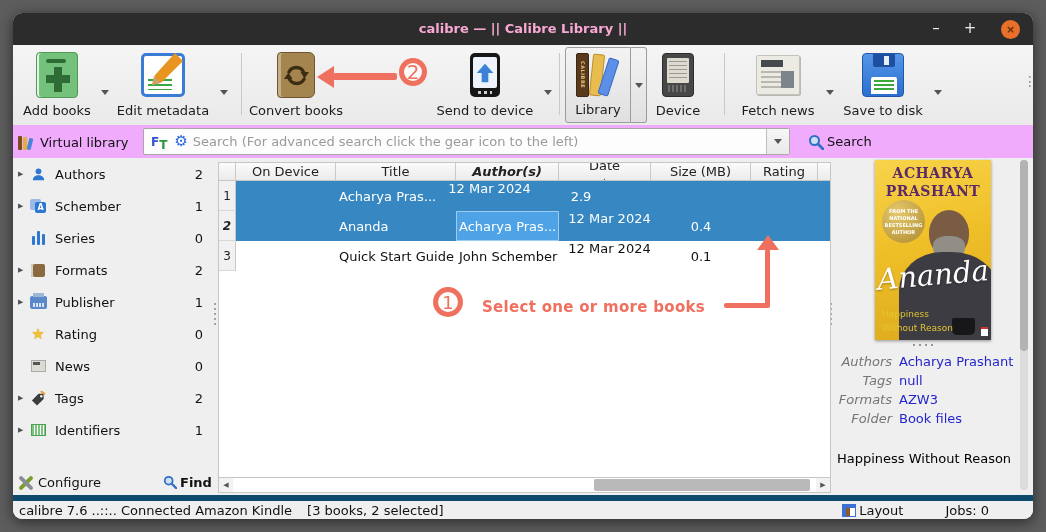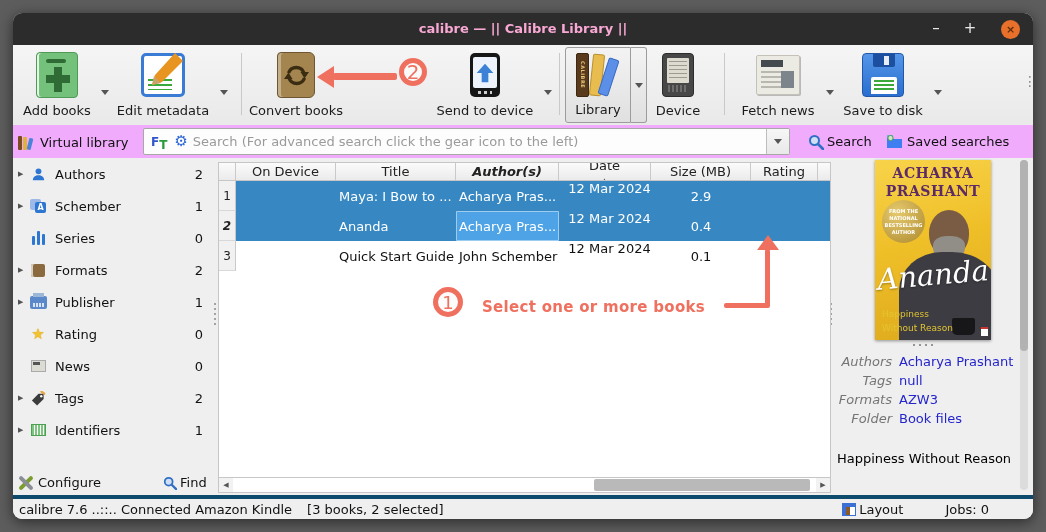--- a/index.html
+++ b/index.html
@@ -166,34 +166,34 @@
              background-image:linear-gradient(#c33 0 2px,transparent 2px); }
   .fields { position:absolute; left:0; top:194px; width:184px; font-size:13px; }
   .frow { display:flex; height:19px; align-items:center; }
   .flabel { width:64px; text-align:right; font-style:italic; color:#757575; padding-right:7px; }
   .fvalue { color:#2525cc; }
   .comment { position:absolute; left:2px; top:293px; font-size:13px; color:#000; white-space:nowrap; }
   .rscroll { position:absolute; left:1007px; top:147px; width:8px; height:330px; background:#dcdcdc; border-radius:4px; }
   .rthumb { position:absolute; left:0; top:0; width:100%; height:58%; background:#b2b2b2; border-radius:4px; }
 
   
-  .status { position:absolute; left:0; top:482px; width:100%; height:24px; border-top:4px solid #0c4a6e;
+  .status { position:absolute; left:0; top:482px; width:100%; height:24px; border-top:6px solid #0c4a6e;
             display:flex; align-items:center; font-size:13px; color:#111; border-radius:0 0 9px 9px; background:#efefef; }
   .st-left { margin-left:6px; }
   .st-sel { margin-left:15px; }
   .st-flex { flex:1; }
   .st-layout { display:flex; align-items:center; gap:3px; }
   .i-layout { width:14px; height:13px; background:#3b6fd4; position:relative; }
   .i-layout i { position:absolute; left:4px; top:4px; right:1px; bottom:1px; background:#fff; }
   .i-layout b { position:absolute; left:4px; top:4px; width:4px; bottom:1px; background:#8a5a2b; }
   .st-jobs { margin:0 44px 0 42px; }
 
   
   .cfg { display:flex; align-items:center; gap:4px; margin-left:4px; }
-  .fnd { display:flex; align-items:flex-end; gap:3px; margin-left:62px; }
+  .fnd { display:flex; align-items:flex-start; gap:3px; margin-left:62px;font-weight:bold; }
   .i-config { position:relative; width:17px; height:15px; }
   .i-config i { position:absolute; left:7px; top:-1px; width:4px; height:18px; border-radius:2px; }
   .i-config .g { background:#7b9c2f; transform:rotate(45deg); }
   .i-config .s { background:#8a8f96; transform:rotate(-45deg); }
 
   
   .anno { position:absolute; pointer-events:none; }
   .acircle { position:absolute; border:5px solid #f0705f; border-radius:50%; background:rgba(252,252,252,.85);
              color:#f0705f; display:flex; align-items:center; justify-content:center; }
   .atext { position:absolute; color:#f0705f; font-weight:bold; font-size:15px; letter-spacing:.3px; white-space:nowrap; }
@@ -371,28 +371,20 @@
             <span class="caret"></span>
           </span>
     </div>
     <div class="sbtn">
       <svg class="mag" width="16" height="16" viewBox="0 0 16 16">
             <circle cx="6.5" cy="6.5" r="4.5" fill="#cfe0f5" stroke="#2f6fc4" stroke-width="2"></circle>
             <line x1="10" y1="10" x2="15" y2="15" stroke="#2f6fc4" stroke-width="2.6" stroke-linecap="round"></line>
           </svg>
       <span>Search</span>
     </div>
-    <div class="ssaved">
-      <svg width="17" height="15" viewBox="0 0 17 15">
-            <path d="M1 3 h5 l1.5 2 H16 v9 H1 z" fill="#3d7ef0"></path>
-            <rect x="1" y="1" width="6" height="3" rx="1" fill="#6ea3f5"></rect>
-            <circle cx="4.5" cy="4" r="2.6" fill="#cde8c9" stroke="#4da052"></circle>
-          </svg>
-      <span>Saved searches</span>
-    </div>
   </div>
 
   <div class="sidebar">
     <div class="sitem">
       <span class="sarrow">▶</span>
       <span class="sicon">
             <svg width="15" height="15" viewBox="0 0 16 16">
               <circle cx="8" cy="4.6" r="3.1" fill="#2d77d3"></circle>
               <path d="M2 14c0-3.4 2.7-5.2 6-5.2s6 1.8 6 5.2z" fill="#2d77d3"></path>
             </svg>
@@ -522,21 +514,20 @@
             <span>Date</span>
             <span class="sortarr">▲</span>
           </div>
       <div class="th w-size">Size (MB)</div>
       <div class="th w-rate">Rating</div>
       <div class="th w-fill"></div>
     </div>
     <div class="trow sel">
       <div class="c num w-num">1</div>
       <div class="c w-dev"></div>
-      <div class="c title w-title">Maya: I Bow to ...</div>
       <div class="c auth2 w-auth">Acharya Pras...</div>
       <div class="c date w-date">12 Mar 2024</div>
       <div class="c size w-size">2.9</div>
       <div class="c w-rate"></div>
       <div class="c w-fill"></div>
     </div>
     <div class="trow sel">
       <div class="c num w-num curnum">2</div>
       <div class="c w-dev"></div>
       <div class="c title w-title">Ananda</div>

